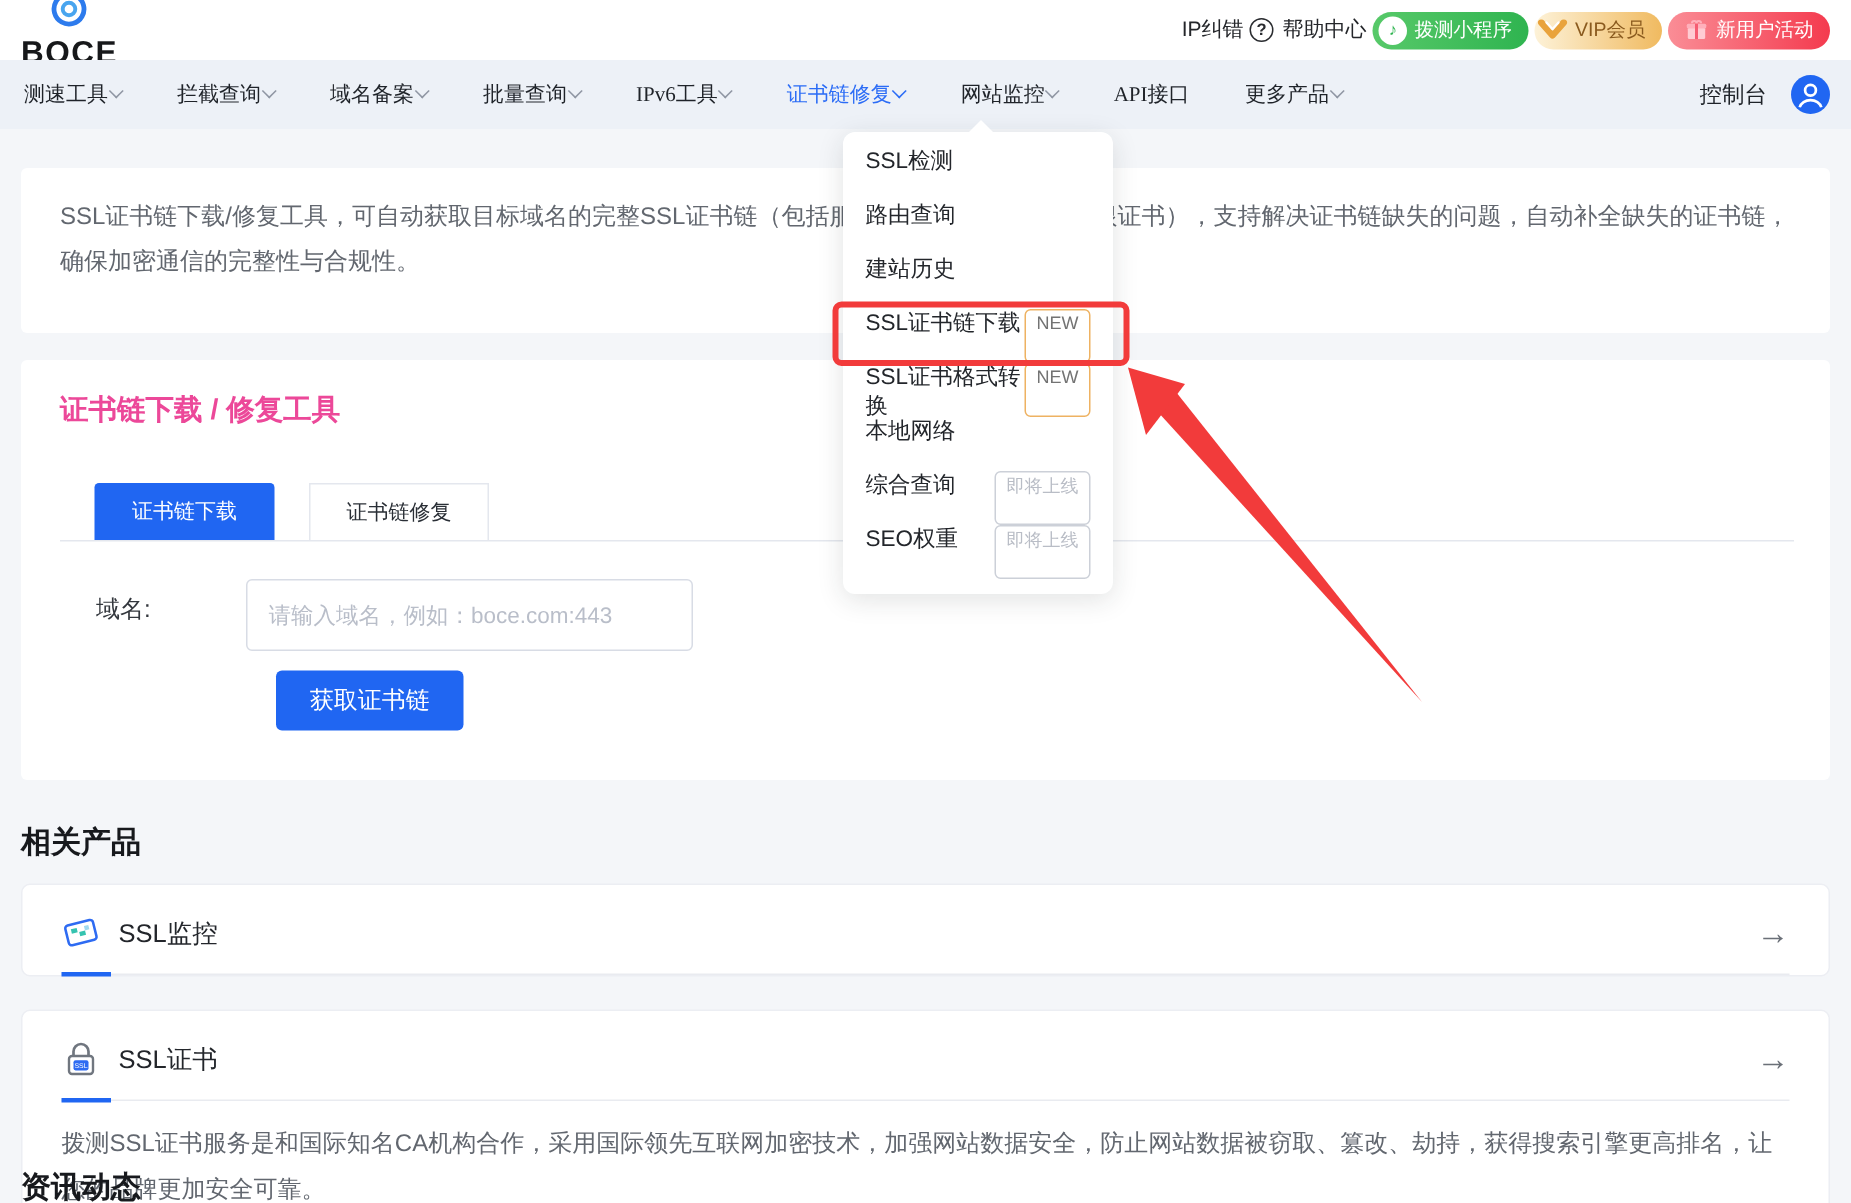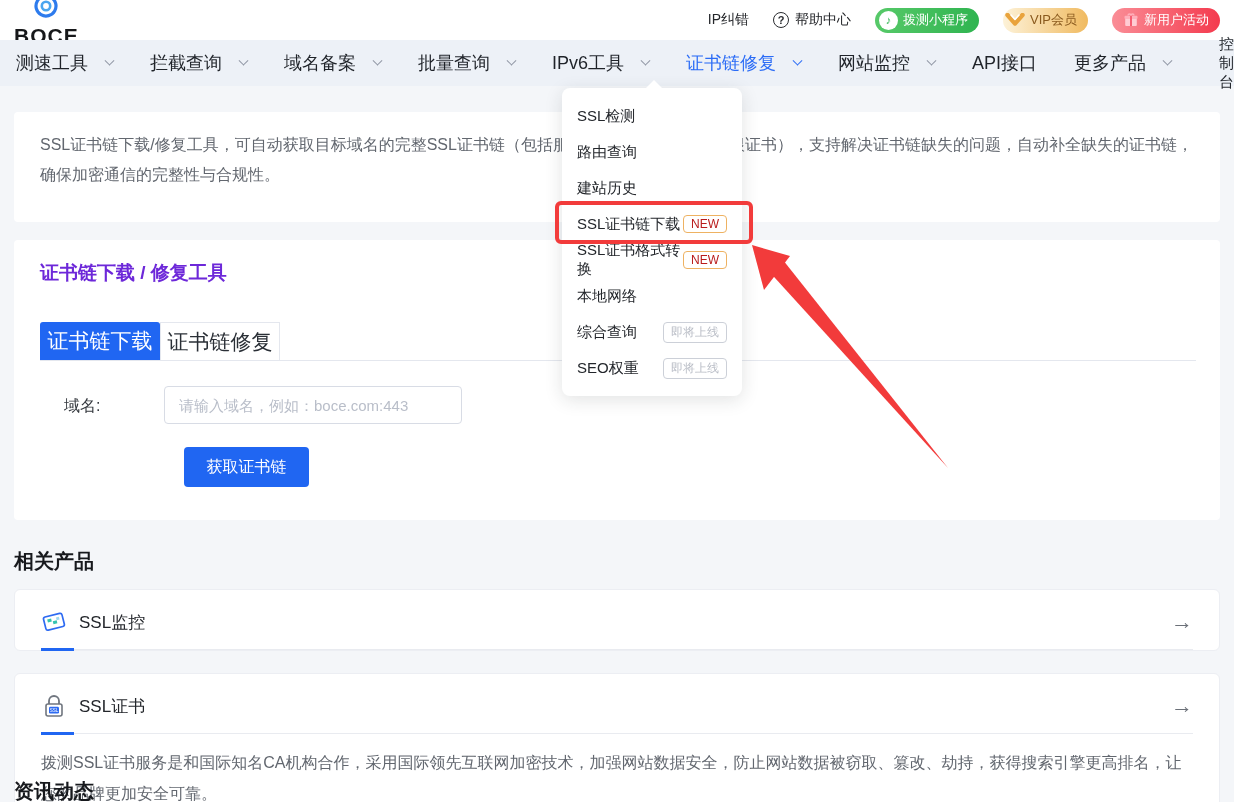--- a/index.html
+++ b/index.html
@@ -5,58 +5,58 @@
   * { margin:0; padding:0; box-sizing:border-box; }
   html,body { width:1234px; height:802px; }
   body { font-family:"Liberation Sans","DejaVu Sans",sans-serif; background:#f4f6f9; overflow:hidden; }
   .stage { position:relative; width:1234px; height:802px; overflow:hidden; }
 
   
   .topbar { position:absolute; top:0; left:0; width:1234px; height:40px; background:#fff;
             display:flex; align-items:center; padding:0 14px; }
   .logo { display:flex; align-items:center; gap:5px; cursor:pointer;flex-direction:column; }
   .logo-text { font-size:21px; font-weight:700; letter-spacing:1px; color:#17181a; }
-  .topbar-right { margin-left:auto; display:flex; gap:24px; }
+  .topbar-right { margin-left:auto; display:flex; gap:4px; }
   .top-link { display:flex; align-items:center; gap:6px; font-size:14px; color:#24262a; cursor:pointer; text-decoration:none; }
   .qmark { width:16px; height:16px; border:1.5px solid #2a2c30; border-radius:50%;
            font-size:11px; font-weight:700; color:#2a2c30; display:flex; align-items:center; justify-content:center; }
   .pill { height:25px; border-radius:13px; padding:0 11px; display:flex; align-items:center; gap:5px;
           font-size:13px; cursor:pointer; text-decoration:none; }
   .pill.green { background:linear-gradient(90deg,#57c969,#2fb450); color:#fff; padding-left:4px; }
   .mp-circle { width:19px; height:19px; background:#fff; border-radius:50%; display:flex; align-items:center;
                justify-content:center; font-size:11px; color:#2fb450; }
   .pill.gold { background:linear-gradient(90deg,#fdf2d8,#f0ba60); color:#8a5a1e; padding-left:2px; }
   .pill.red  { background:linear-gradient(90deg,#fa8d96,#f43a4e); color:#fff; }
 
   
   .navbar { position:absolute; top:40px; left:0; width:1234px; height:46px; background:#edf1f7;
             display:flex; align-items:center; padding:0 14px 0 16px; gap:37px; }
-  .nav-item { display:flex; align-items:center; gap:18px; font-size:18px; color:#1f2329; cursor:pointer; white-space:nowrap; }
+  .nav-item { display:flex; align-items:center; gap:2px; font-size:14px; color:#1f2329; cursor:pointer; white-space:nowrap;font-family:Liberation Serif, serif; }
   .chev { width:7px; height:7px; border-right:1.6px solid #8f96a3; border-bottom:1.6px solid #8f96a3;
           transform:rotate(45deg) translate(-2px,-2px); }
   .nav-item.active { color:#2b6cf6; }
   .nav-item.active .chev { border-color:#2b6cf6; }
   .nav-right { margin-left:auto; display:flex; align-items:center; gap:16px;text-align:right; }
   .console-link { font-size:15px; color:#1f2329; cursor:pointer; }
   .avatar { width:26px; height:26px; cursor:pointer; }
 
   
   .panel { position:absolute; left:14px; width:1206px; background:#fff; border-radius:4px; }
   .intro { top:112px; height:110px; padding:18px 26px 0; }
   .intro-title { font-size:16px; font-weight:500; color:#2b2f36; margin-bottom:11px; }
   .intro-body { font-size:16px; color:#62676f; line-height:30px; }
 
   .tool { top:240px; height:280px; }
-  .tool-title { position:absolute; left:26px; top:20px; font-size:19px; font-weight:700; color:#6d28d9; }
+  .tool-title { position:absolute; left:26px; top:20px; font-size:19px; font-weight:700; color:#ec4899; }
   .tabs { position:absolute; left:26px; top:82px; right:24px; display:flex; border-bottom:1px solid #e4e7ee; }
-  .tab { width:120px; height:38px; line-height:37px; text-align:center; font-size:21px; cursor:pointer; }
+  .tab { width:120px; height:38px; line-height:37px; text-align:center; font-size:14px; cursor:pointer;margin-left:23px; }
   .tab.active { background:#2066f2; color:#fff; border-radius:3px 3px 0 0; }
   .tab.inactive { background:#fff; color:#2a2f36; border:1px solid #e4e7ee; border-bottom:none; }
   .domain-label { position:absolute; left:50px; top:156px; font-size:16px; color:#33373d; }
-  .domain-input { position:absolute; left:150px; top:146px; width:298px; height:38px; border:1px solid #d8dce5;
+  .domain-input { position:absolute; left:150px; top:146px; width:298px; height:48px; border:1px solid #d8dce5;
                   border-radius:4px; padding:0 14px; font-size:15px; color:#333; outline:none;
                   font-family:"Liberation Sans","DejaVu Sans",sans-serif; }
   .domain-input::placeholder { color:#b9bec9; }
   .submit-btn { position:absolute; left:150px; top:207px; width:125px; height:40px; background:#2066f2; color:#fff;
                 border:none; border-radius:4px; font-size:16px; cursor:pointer;
                 font-family:"Liberation Sans","DejaVu Sans",sans-serif;margin-left:20px; }
 
   .section-title { position:absolute; left:14px; font-size:20px; font-weight:700; color:#17191d; }
   .related-title { top:548px; }
   .news-title { top:778px; }
@@ -69,23 +69,23 @@
   .card-arrow { margin-left:auto; font-size:22px; color:#6b7078; }
   .card-divider { position:relative; height:4px; margin-top:6px; border-bottom:1px solid #e9ebf0; }
   .card-divider .blue-seg { position:absolute; left:0; top:2px; width:33px; height:3px; background:#2066f2; }
   .card-desc { margin-top:13px; font-size:16px; color:#62676f; line-height:31px; }
 
   
   .dropdown { position:absolute; left:562px; top:88px; width:180px; background:#fff; border-radius:8px;
               box-shadow:0 4px 18px rgba(31,35,41,.13); padding:10px 0; z-index:40; }
   .notch { position:absolute; top:-8px; left:84px; width:0; height:0;
            border-left:8px solid transparent; border-right:8px solid transparent; border-bottom:8px solid #fff; }
-  .dd-item { height:36px; display:flex; align-items:center; padding:0 15px; font-size:15px; color:#23262b; cursor:pointer; }
+  .dd-item { height:36px; display:flex; padding:0 15px; font-size:15px; color:#23262b; cursor:pointer; }
   .dd-badge { margin-left:auto; font-size:12px; padding:1px 7px; border-radius:4px; white-space:nowrap; }
-  .dd-badge.new  { color:#b91c1c; border:1px solid #eeb262; }
+  .dd-badge.new  { color:#737373; border:1px solid #eeb262; }
   .dd-badge.soon { color:#b9bdc6; border:1px solid #ccd0d8; }
 
   
   .red-box { position:absolute; left:555px; top:201px; width:198px; height:43px;
              border:4px solid #f23b3b; border-radius:6px; z-index:50; }
   .arrow-overlay { position:absolute; left:0; top:0; width:1234px; height:802px; z-index:60; pointer-events:none; }
 </style>
 </head>
 <body>
 

